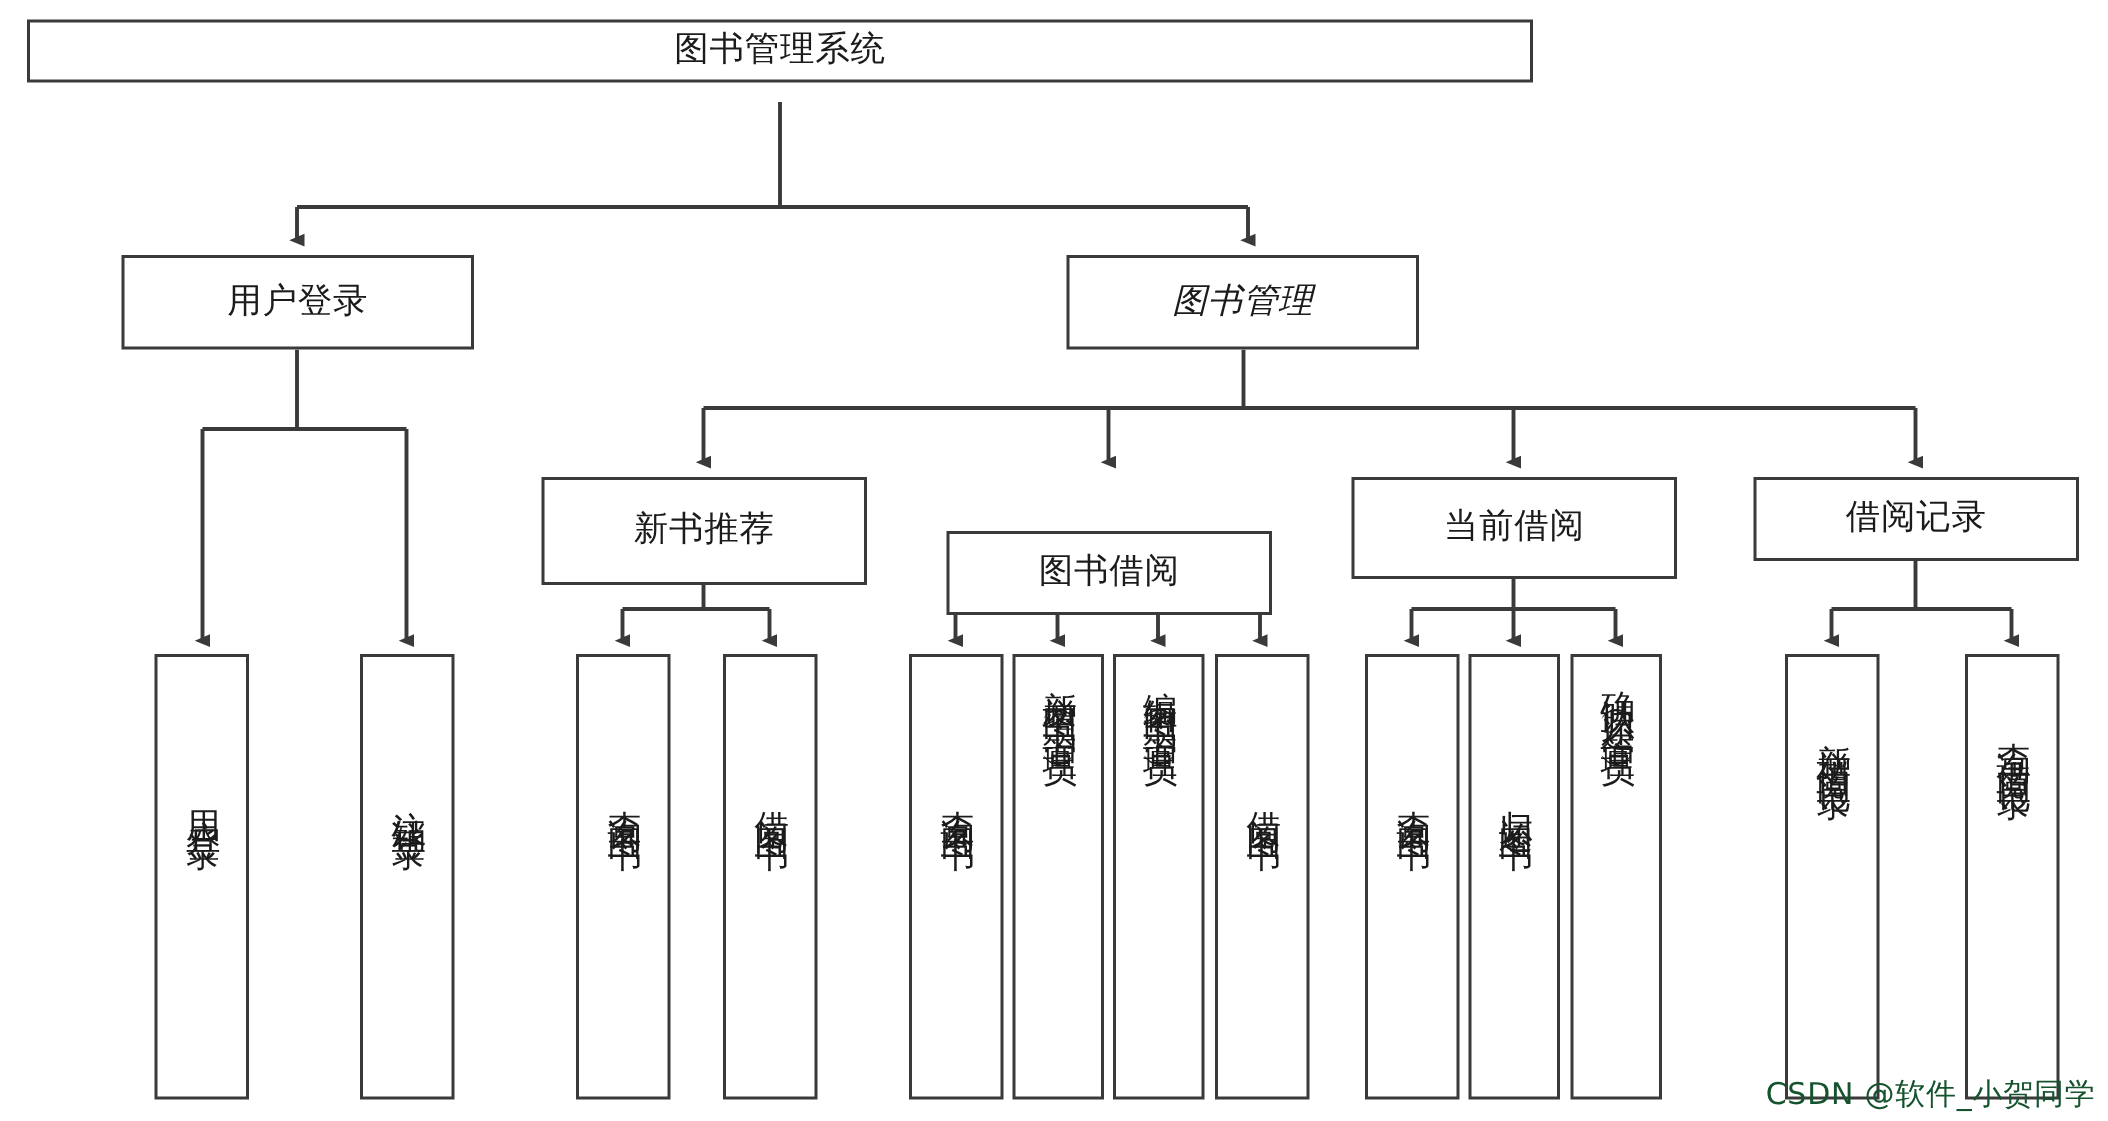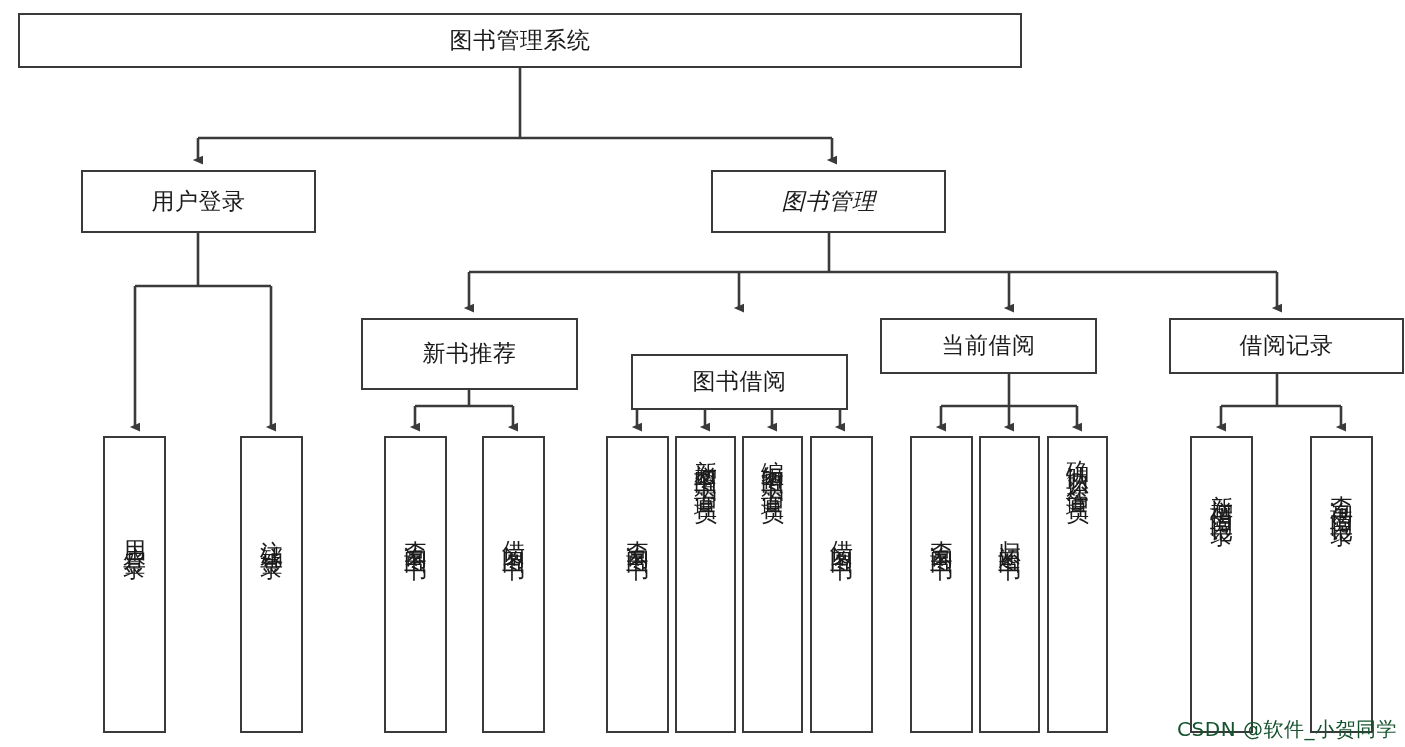--- a/index.html
+++ b/index.html
@@ -124,45 +124,45 @@
       <path d="M1009,406 L1009,427" marker-end="url(#arrow)"></path>
       <path d="M1077,406 L1077,427" marker-end="url(#arrow)"></path>
 
       <path d="M1277,374 L1277,406"></path>
       <path d="M1221,406 L1341,406"></path>
       <path d="M1221,406 L1221,427" marker-end="url(#arrow)"></path>
       <path d="M1341,406 L1341,427" marker-end="url(#arrow)"></path>
     </g>
   </svg>
 
-  <div class="node h root" style="left:18px; top:13px; width:1004px; height:55px;align-items:center;">
+  <div class="node h root" style="left:18px; top:13px; width:1004px; height:42px;align-items:center;">
     <span class="label">图书管理系统</span>
   </div>
 
   <div class="node h" style="left:81px; top:170px; width:235px; height:63px;">
     <span class="label">用户登录</span>
   </div>
 
   <div class="node h" style="left:711px; top:170px; width:235px; height:63px;font-style:italic;">
     <span class="label">图书管理</span>
   </div>
 
   <div class="node h" style="left:361px; top:318px; width:217px; height:72px;">
     <span class="label">新书推荐</span>
   </div>
 
   <div class="node h" style="left:631px; top:318px; width:217px; height:56px;margin-top:36px;">
     <span class="label">图书借阅</span>
   </div>
 
-  <div class="node h" style="left:880px; top:318px; width:217px; height:56px;">
+  <div class="node h" style="left:901px; top:318px; width:217px; height:68px;">
     <span class="label">当前借阅</span>
   </div>
 
-  <div class="node h" style="left:1169px; top:318px; width:235px; height:56px;">
+  <div class="node h" style="left:1169px; top:318px; width:217px; height:56px;">
     <span class="label">借阅记录</span>
   </div>
 
   <div class="node v" style="left:103px; top:436px; width:63px; height:297px; padding-top:84px;">
     <span class="label">用户登录</span>
   </div>
 
   <div class="node v" style="left:240px; top:436px; width:63px; height:297px; padding-top:84px;">
     <span class="label">注销登录</span>
   </div>

